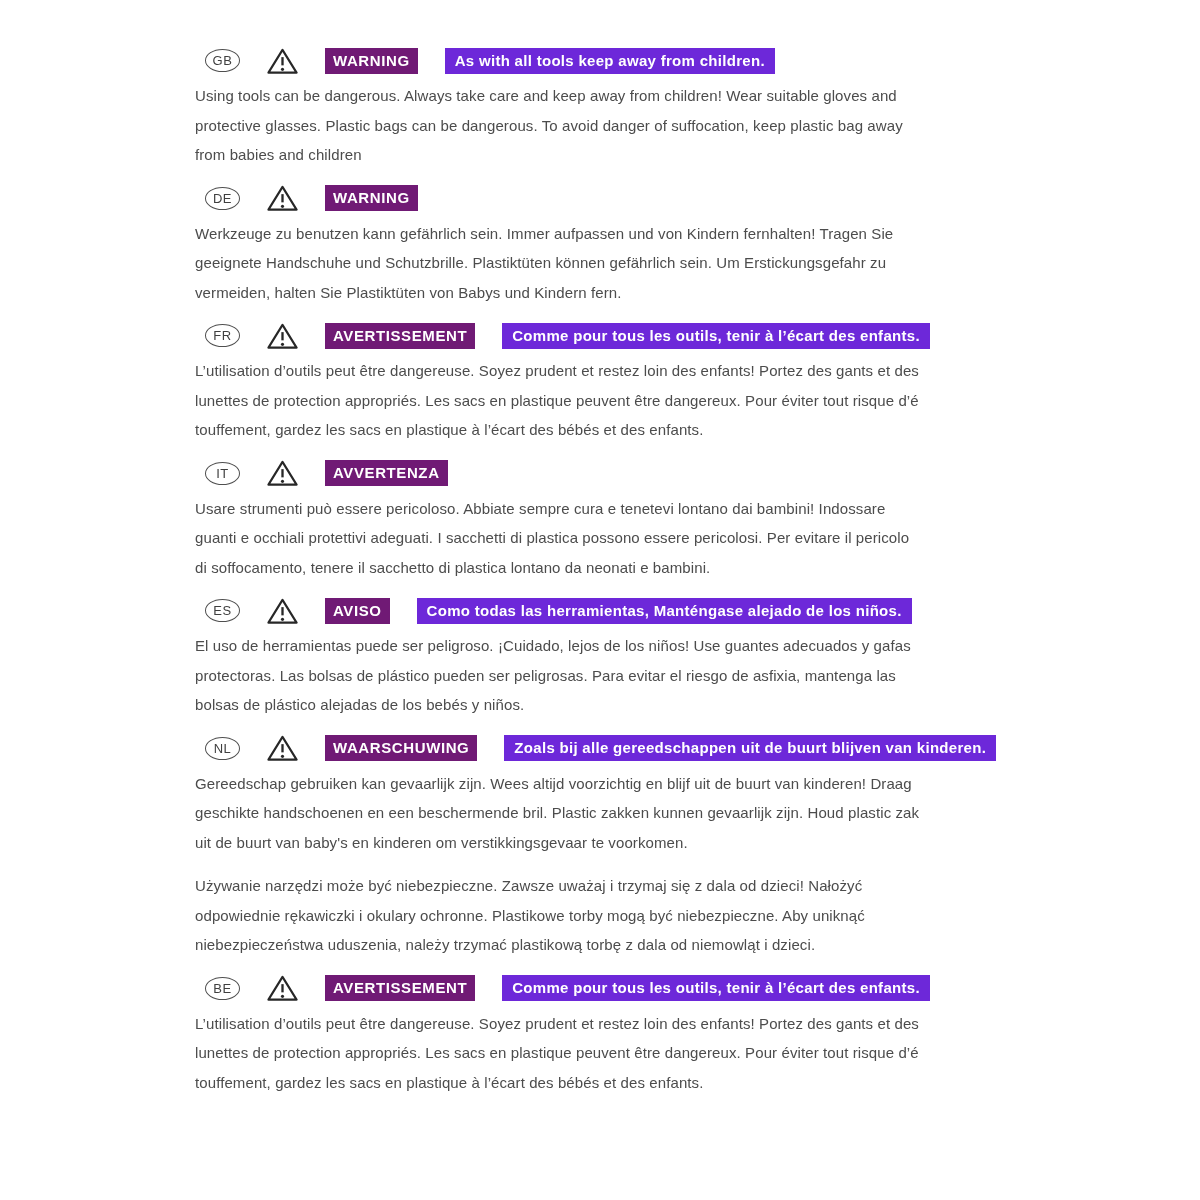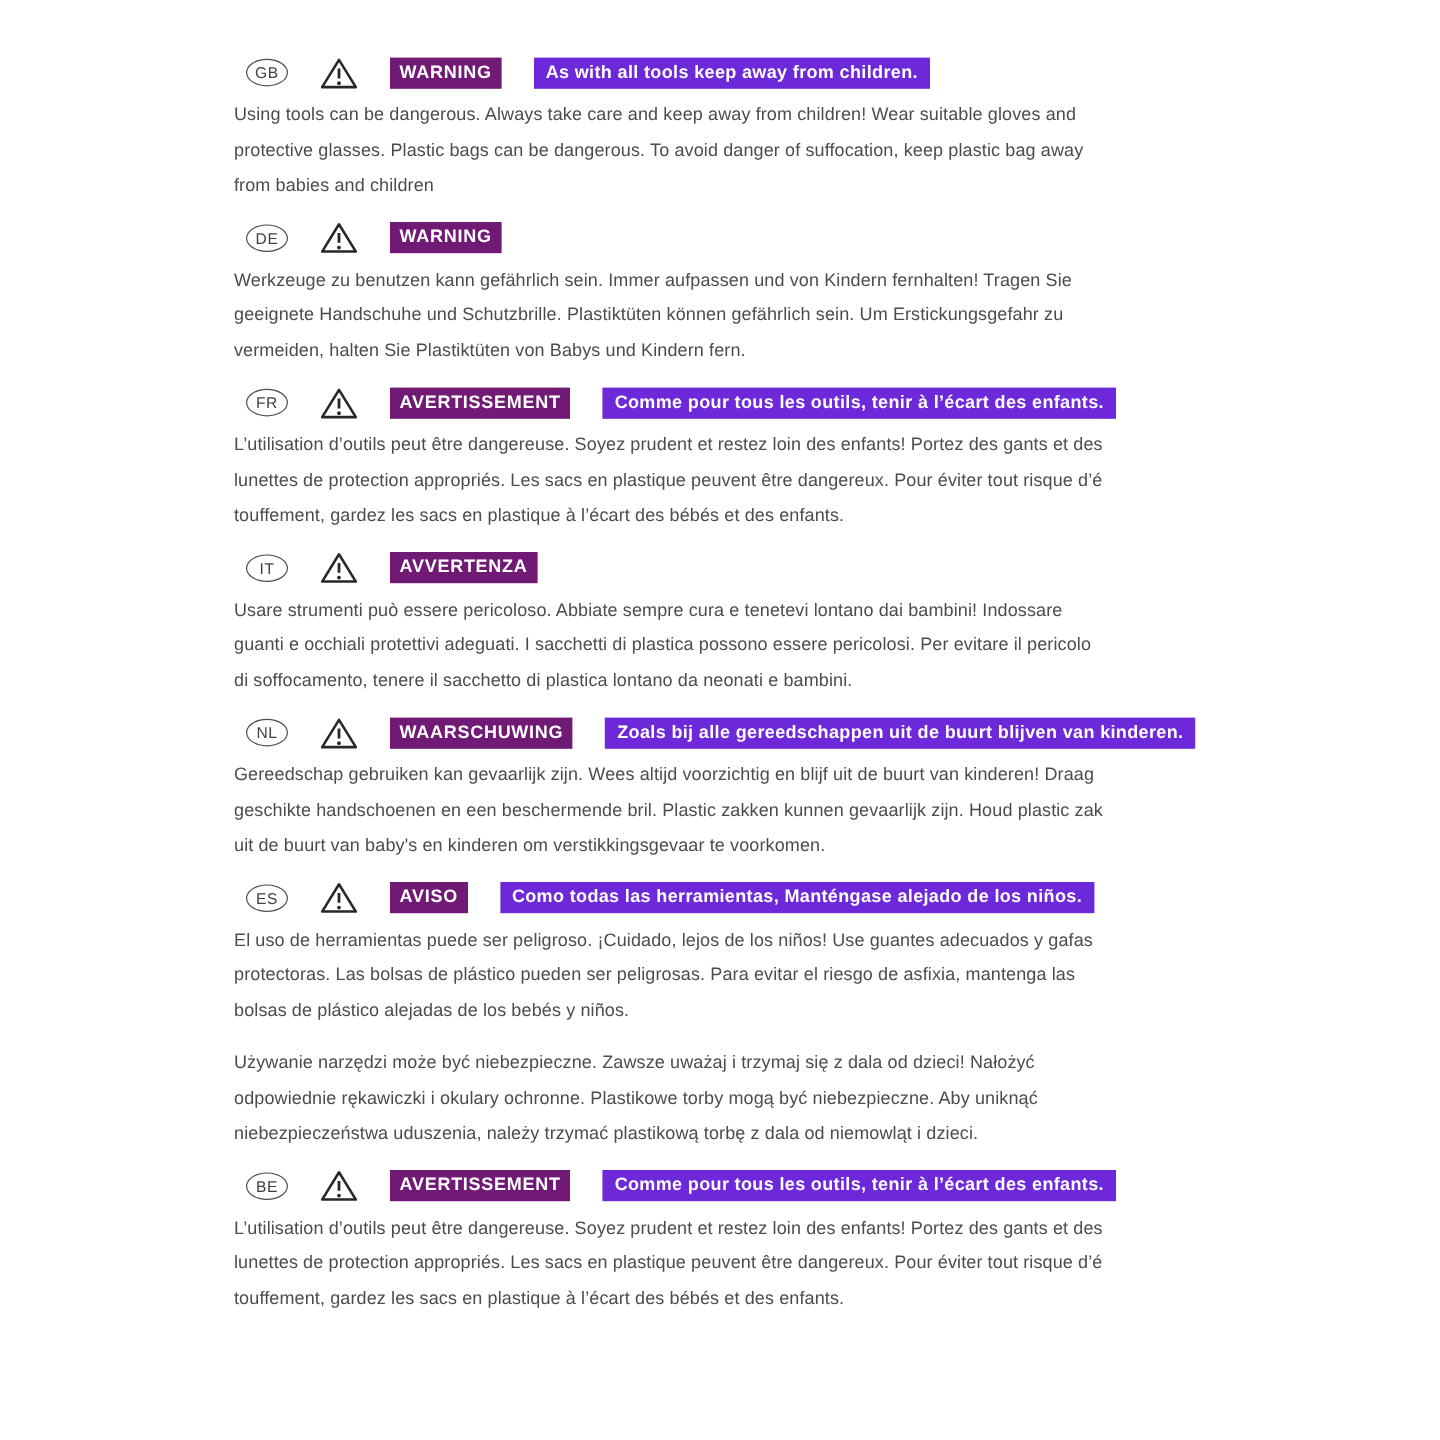--- a/index.html
+++ b/index.html
@@ -111,52 +111,52 @@
       </span>
       <span class="warn-label">AVVERTENZA</span>
     </div>
     <div class="body-text">Usare strumenti può  essere pericoloso. Abbiate sempre cura e tenetevi lontano dai bambini! Indossare
 guanti e occhiali protettivi adeguati. I sacchetti di plastica possono essere pericolosi. Per evitare il pericolo
 di soffocamento, tenere il sacchetto di plastica lontano da neonati e bambini.</div>
   </section>
 
   <section class="section">
     <div class="sec-head">
+      <span class="lang-oval">ES</span>
+      <span class="tri">
+        <svg viewBox="0 0 32 28" width="31" height="28">
+            <path d="M16 2.5 L30.5 26 H1.5 Z" fill="none" stroke="#272727" stroke-width="2.2" stroke-linejoin="round"></path>
+            <line x1="16" y1="10" x2="16" y2="18.5" stroke="#272727" stroke-width="2.4"></line>
+            <circle cx="16" cy="22.6" r="1.6" fill="#272727"></circle>
+          </svg>
+      </span>
+      <span class="warn-label">AVISO</span>
+      <span class="headline">Como todas las herramientas, Manténgase alejado de los niños.</span>
+    </div>
+    <div class="body-text">El uso de herramientas puede ser peligroso.  ¡Cuidado, lejos de los niños! Use guantes adecuados y gafas
+protectoras. Las bolsas de plástico pueden ser peligrosas. Para evitar el riesgo de asfixia, mantenga las
+bolsas de plástico alejadas de los bebés y niños.</div>
+  </section>
+
+  <section class="section">
+    <div class="sec-head">
       <span class="lang-oval">NL</span>
       <span class="tri">
         <svg viewBox="0 0 32 28" width="31" height="28">
             <path d="M16 2.5 L30.5 26 H1.5 Z" fill="none" stroke="#272727" stroke-width="2.2" stroke-linejoin="round"></path>
             <line x1="16" y1="10" x2="16" y2="18.5" stroke="#272727" stroke-width="2.4"></line>
             <circle cx="16" cy="22.6" r="1.6" fill="#272727"></circle>
           </svg>
       </span>
       <span class="warn-label">WAARSCHUWING</span>
       <span class="headline">Zoals bij alle gereedschappen uit de buurt blijven van kinderen.</span>
     </div>
     <div class="body-text">Gereedschap gebruiken kan gevaarlijk zijn. Wees altijd voorzichtig en blijf uit de buurt van kinderen! Draag
 geschikte handschoenen en een beschermende bril. Plastic zakken kunnen gevaarlijk zijn. Houd plastic zak
 uit de buurt van baby's en kinderen om verstikkingsgevaar te voorkomen.</div>
-  </section>
-
-  <section class="section">
-    <div class="sec-head">
-      <span class="lang-oval">ES</span>
-      <span class="tri">
-        <svg viewBox="0 0 32 28" width="31" height="28">
-            <path d="M16 2.5 L30.5 26 H1.5 Z" fill="none" stroke="#272727" stroke-width="2.2" stroke-linejoin="round"></path>
-            <line x1="16" y1="10" x2="16" y2="18.5" stroke="#272727" stroke-width="2.4"></line>
-            <circle cx="16" cy="22.6" r="1.6" fill="#272727"></circle>
-          </svg>
-      </span>
-      <span class="warn-label">AVISO</span>
-      <span class="headline">Como todas las herramientas, Manténgase alejado de los niños.</span>
-    </div>
-    <div class="body-text">El uso de herramientas puede ser peligroso.  ¡Cuidado, lejos de los niños! Use guantes adecuados y gafas
-protectoras. Las bolsas de plástico pueden ser peligrosas. Para evitar el riesgo de asfixia, mantenga las
-bolsas de plástico alejadas de los bebés y niños.</div>
   </section>
 
   <section class="section">
     <div class="body-text">Używanie narzędzi może być  niebezpieczne. Zawsze uważaj i trzymaj się  z dala od dzieci! Nałożyć
 odpowiednie rękawiczki i okulary ochronne. Plastikowe torby mogą  być  niebezpieczne. Aby uniknąć
 niebezpieczeństwa uduszenia, należy trzymać  plastikową  torbę  z dala od niemowląt i dzieci.</div>
   </section>
 
   <section class="section">
     <div class="sec-head">

